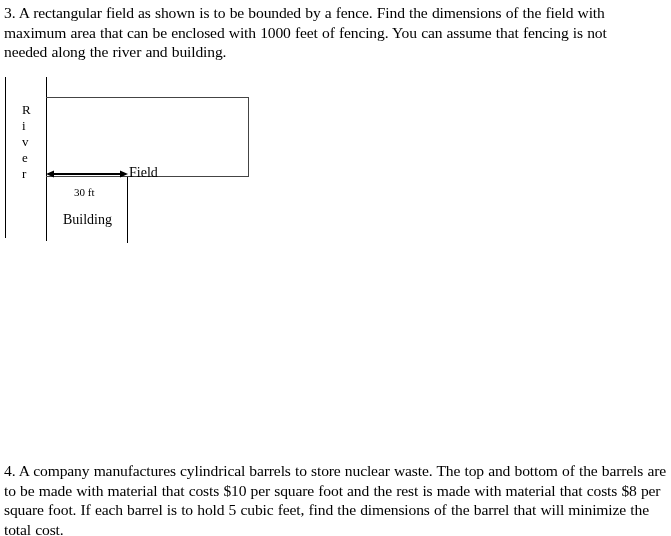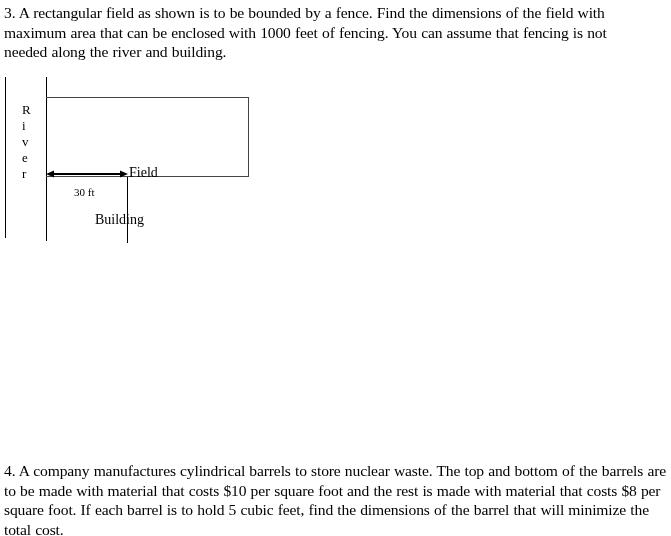--- a/index.html
+++ b/index.html
@@ -7,21 +7,21 @@
          font-family: "Liberation Serif", "DejaVu Serif", serif; color: #000; }
   .para { position: absolute; left: 4px; font-size: 15.6px; line-height: 19.6px;
           letter-spacing: -0.15px; word-spacing: 0.5px; margin: 0; }
   #p3 { top: 3px; width: 640px; }
   #p4 { top: 461px; width: 664px; }
   .line { position: absolute; background: #000; }
   .lbl { position: absolute; font-family: "Liberation Serif", "DejaVu Serif", serif; }
   .river-letter { position: absolute; left: 22px; font-size: 13px; line-height: 13px; }
   .field-lbl { left: 129px; top: 117px; font-size: 14px; margin-top: 48px; }
   .dim-lbl { left: 74px; top: 186px; font-size: 11px; }
-  .bld-lbl { left: 63px; top: 212px; font-size: 14px; margin-left: 32px; }
+  .bld-lbl { left: 63px; top: 212px; font-size: 14px; }
   svg { position: absolute; left: 0; top: 0; }
 </style>
 </head>
 <body>
 
 <p id="p3" class="para">3. A rectangular field as shown is to be bounded by a fence. Find the dimensions of the field with maximum area that can be enclosed with 1000 feet of fencing. You can assume that fencing is not needed along the river and building.</p>
 
 <div>
 
   <div class="line" style="left:5px; top:77px; width:1px; height:161px;"></div>

